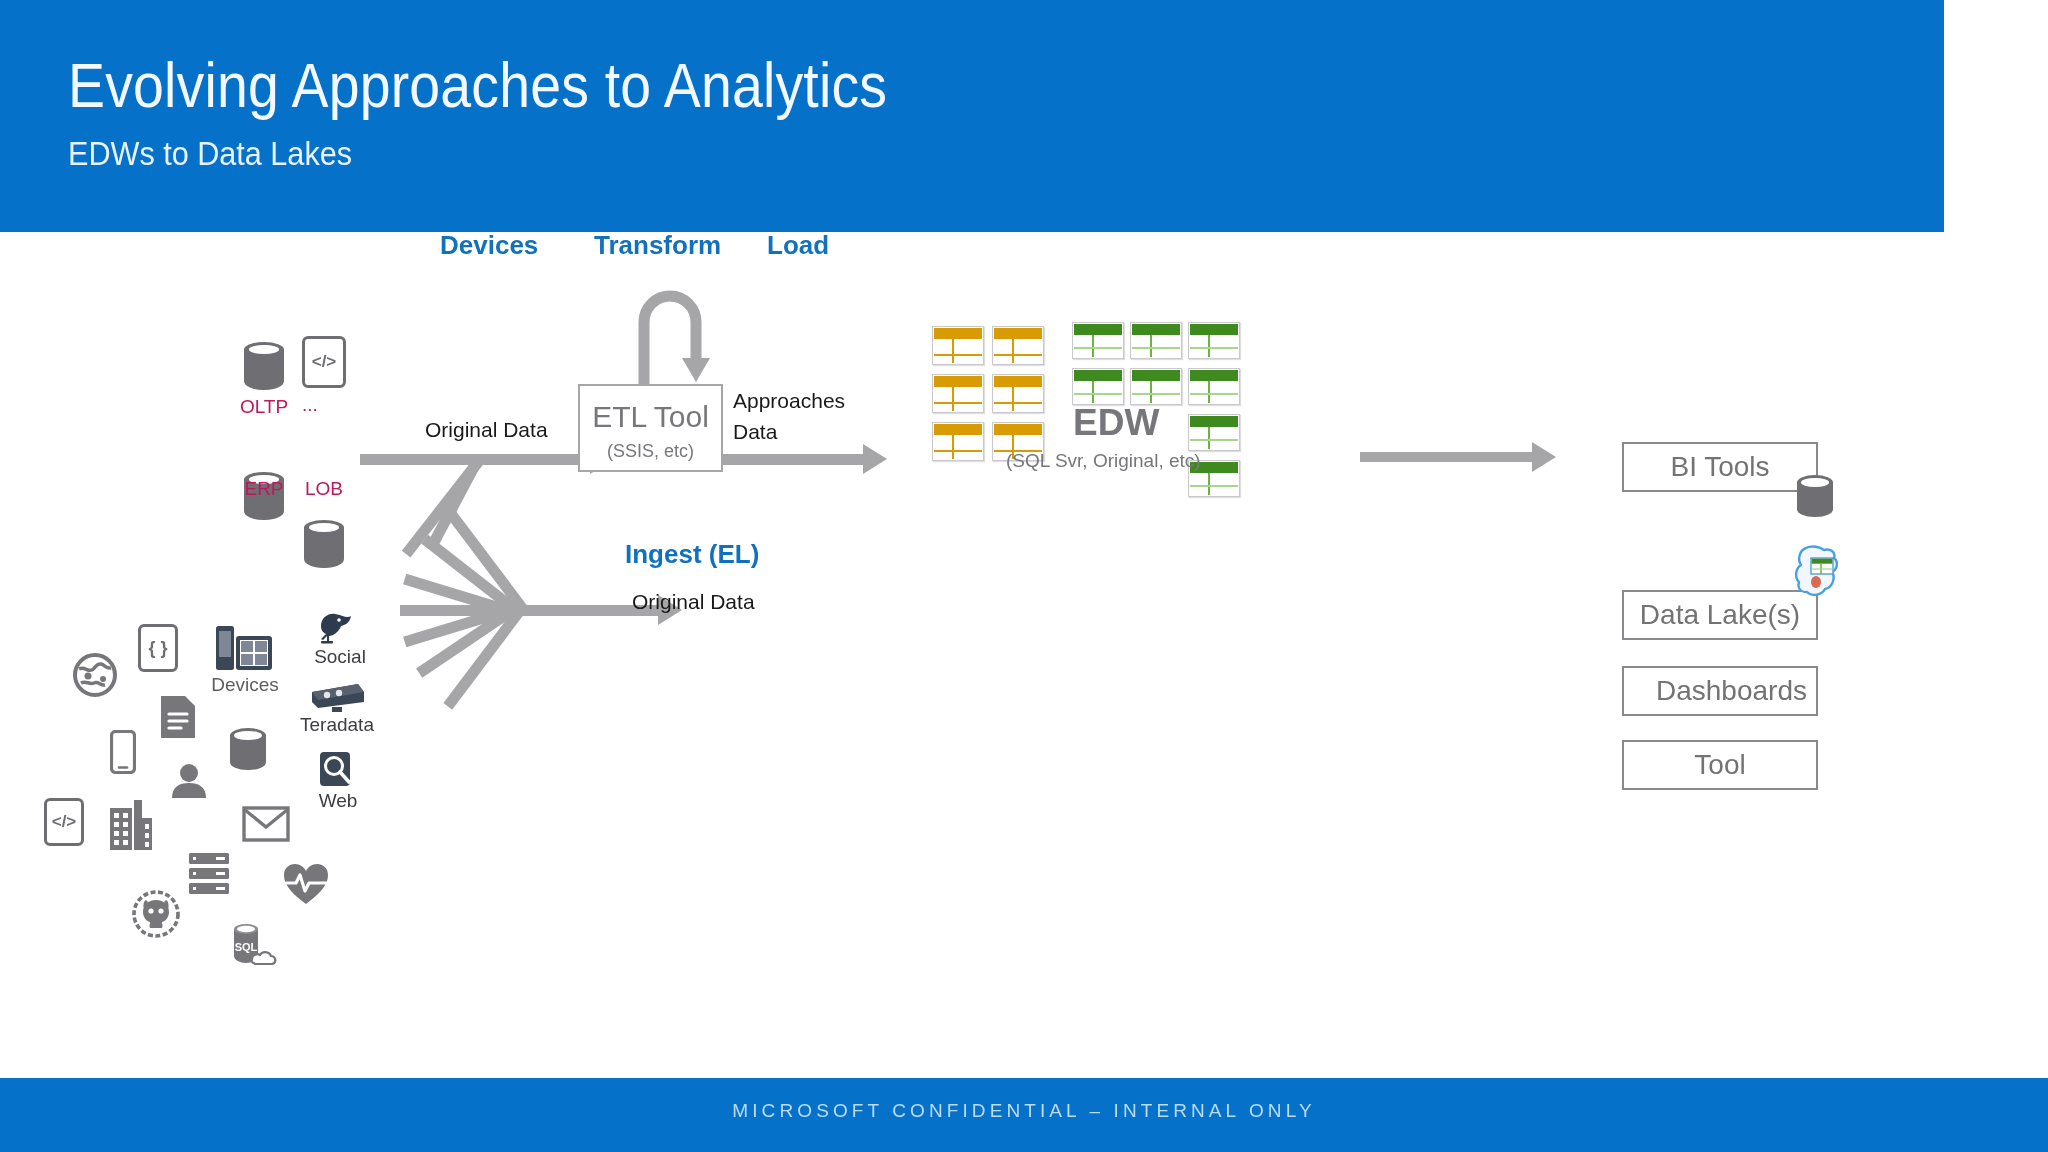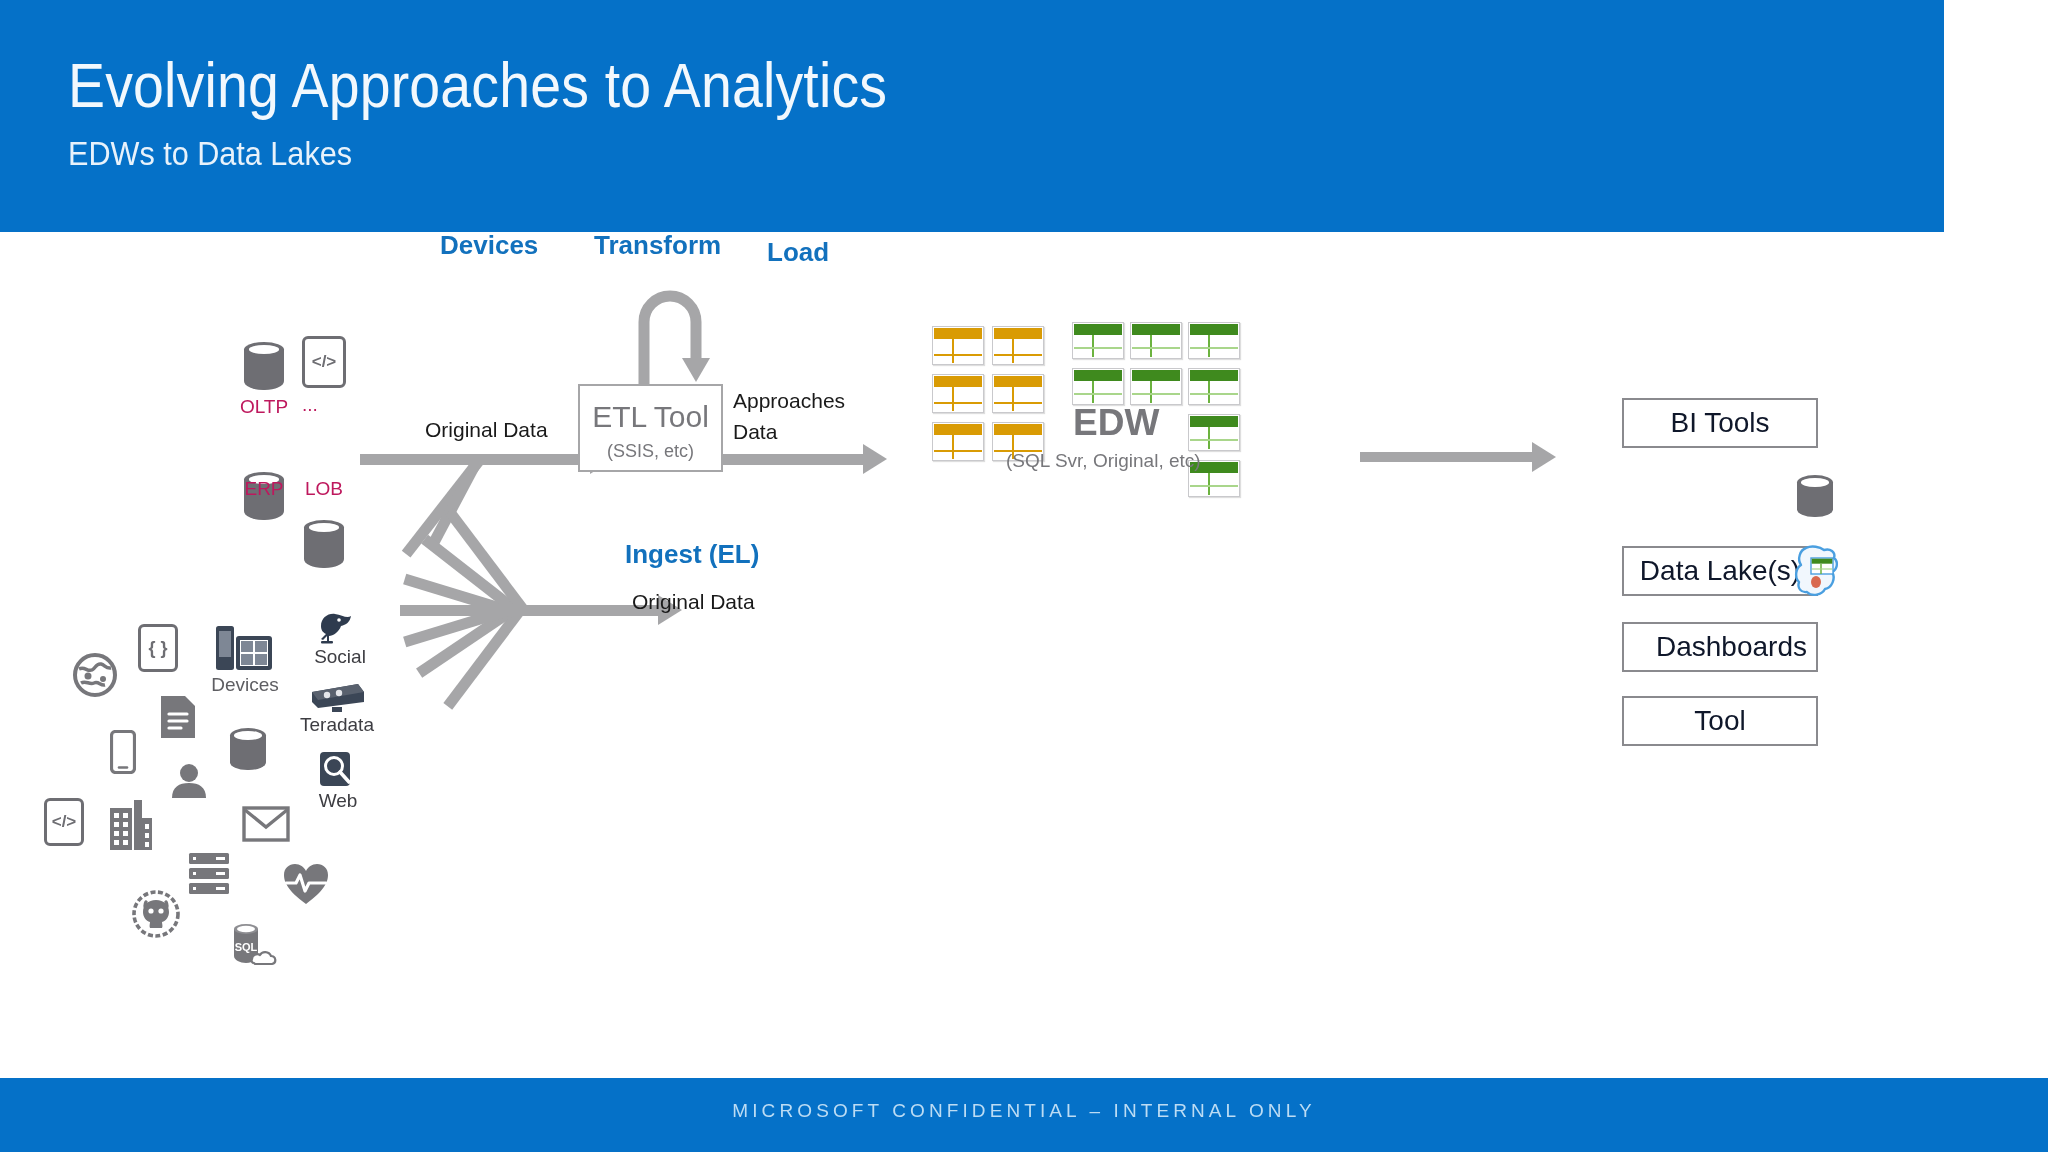--- a/index.html
+++ b/index.html
@@ -236,23 +236,24 @@
   
   .out-box {
     position: absolute;
     box-sizing: border-box;
     border: 2px solid #8a8a8e;
     background: #ffffff;
     display: flex;
     align-items: center;
     justify-content: center;
     font-size: 28px;
-    color: #0f172a;
+    color: #737373;
     font-weight: 300;
     white-space: nowrap;
+    margin-top: 44px;
   }
 
   
   .src-icon {
     position: absolute;
     color: #77777b;
   }
   .dark-icon { color: #3b4656; }
 </style>
 </head>
@@ -291,21 +292,21 @@
 
   <div class="abs" style="left:360px; top:110px; width:300px; height:160px;">
     <div class="fan-line" style="left:0px; top:112px; width:120px; height:11px; transform: rotate(-52deg); transform-origin: right center;"></div>
     <div class="fan-line" style="left:18px; top:112px; width:100px; height:11px; transform: rotate(-62deg); transform-origin: right center;"></div>
     <div class="arrow-shaft" style="left:0px; top:112px; width:232px; height:11px;"></div>
     <div class="arrow-head" style="left:230px; top:102px;"></div>
   </div>
 
   <div class="stage-label abs" style="left:440px; top:-2px;">Devices</div>
   <div class="stage-label abs" style="left:594px; top:-2px;">Transform</div>
-  <div class="stage-label abs" style="left:767px; top:-2px;margin-top:7px;">Load</div>
+  <div class="stage-label abs" style="left:767px; top:-2px;">Load</div>
 
   <div class="flow-text abs" style="left:425px; top:186px;">Original Data</div>
 
   <svg class="abs" style="left:620px; top:38px;" width="110" height="120" viewBox="0 0 110 120">
     <path d="M24,118 L24,52 A26,26 0 0 1 76,52 L76,92" fill="none" stroke="#a6a6a8" stroke-width="11"></path>
     <polygon points="62,88 90,88 76,112" fill="#a6a6a8"></polygon>
   </svg>
 
   <div id="etl-box" style="left:578px; top:152px; width:145px; height:88px;">
     <div id="etl-title">ETL Tool</div>

